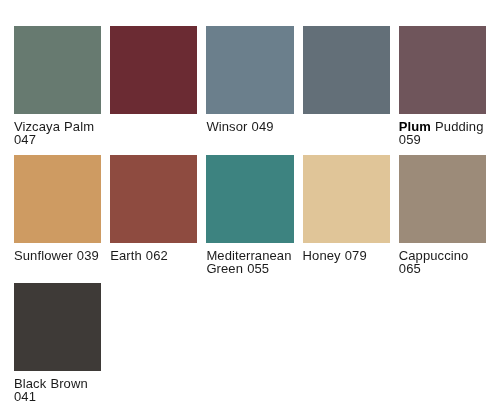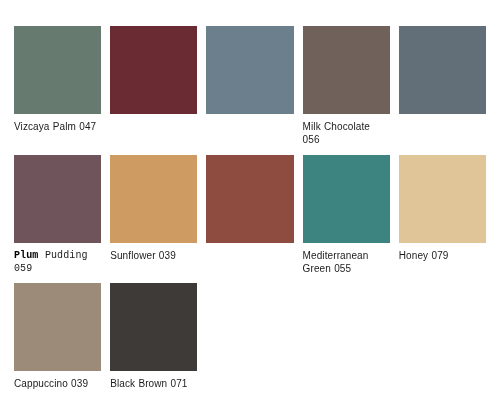--- a/index.html
+++ b/index.html
@@ -30,77 +30,74 @@
     flex-direction: column;
     align-items: stretch;
   }
   .swatch-chip {
     width: 100%;
     height: 88px;
     flex: 0 0 88px;
   }
   .swatch-label {
     margin-top: 6px;
-    font-size: 10px;
+    font-size: 13px;
     line-height: 13px;
     color: #1b1b1b;
     letter-spacing: 0.1px;
     word-spacing: 0.4px;
     font-weight: 400;
   }
   .swatch-label.emphasis-first-word {
     font-weight: 400;
-    font-family: Liberation Mono, monospace;
   }
   .swatch-label.emphasis-first-word .lead-word {
     font-weight: 700;
     color: #000000;
   }
 </style>
 </head>
 <body>
 
 <div id="palette-grid" style="background: rgb(255, 255, 255);">
     <div class="swatch-cell">
       <div class="swatch-chip" style="background-color: rgb(103, 122, 112);"></div>
       <div class="swatch-label">Vizcaya Palm 047</div>
     </div>
     <div class="swatch-cell">
       <div class="swatch-chip" style="background-color: rgb(107, 43, 51);"></div>
     </div>
     <div class="swatch-cell">
       <div class="swatch-chip" style="background-color: rgb(107, 127, 140);"></div>
-    </div>
-    <div class="swatch-cell">
-      <div class="swatch-chip" style="background-color: rgb(112, 98, 90);"></div>
-      <div class="swatch-label">Milk Chocolate 056</div>
+      <div class="swatch-label">Winsor 049</div>
     </div>
     <div class="swatch-cell">
       <div class="swatch-chip" style="background-color: rgb(99, 111, 120);"></div>
     </div>
     <div class="swatch-cell">
       <div class="swatch-chip" style="background-color: rgb(111, 85, 91);"></div>
       <div class="swatch-label emphasis-first-word"><span class="lead-word">Plum</span><span> Pudding 059</span></div>
     </div>
     <div class="swatch-cell">
       <div class="swatch-chip" style="background-color: rgb(206, 155, 98);"></div>
       <div class="swatch-label">Sunflower 039</div>
     </div>
     <div class="swatch-cell">
       <div class="swatch-chip" style="background-color: rgb(142, 75, 64);"></div>
+      <div class="swatch-label">Earth 062</div>
     </div>
     <div class="swatch-cell">
       <div class="swatch-chip" style="background-color: rgb(61, 131, 128);"></div>
       <div class="swatch-label">Mediterranean Green 055</div>
     </div>
     <div class="swatch-cell">
       <div class="swatch-chip" style="background-color: rgb(224, 197, 152);"></div>
       <div class="swatch-label">Honey 079</div>
     </div>
     <div class="swatch-cell">
       <div class="swatch-chip" style="background-color: rgb(156, 139, 121);"></div>
-      <div class="swatch-label">Cappuccino 039</div>
+      <div class="swatch-label">Cappuccino 065</div>
     </div>
     <div class="swatch-cell">
       <div class="swatch-chip" style="background-color: rgb(62, 58, 55);"></div>
-      <div class="swatch-label">Black Brown 071</div>
+      <div class="swatch-label">Black Brown 041</div>
     </div>
   </div>
 
 </body></html>

